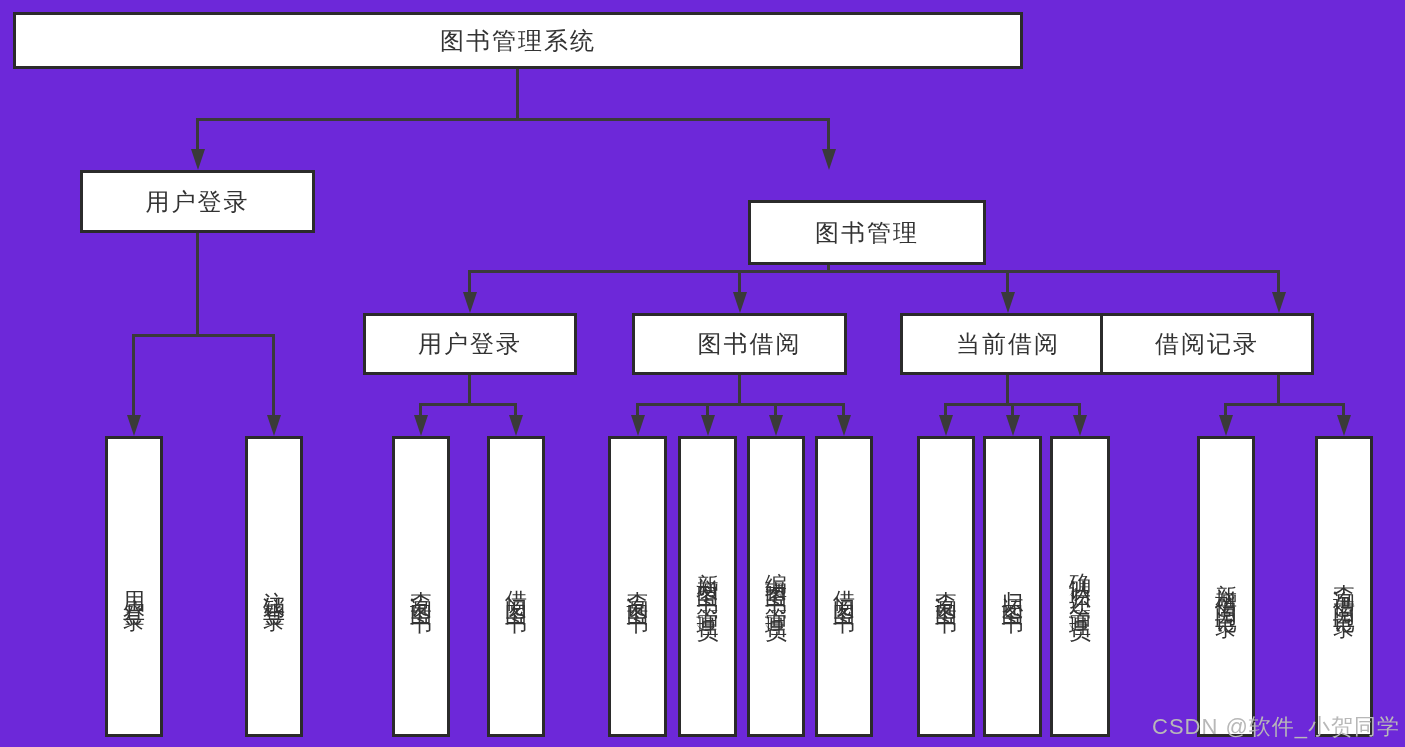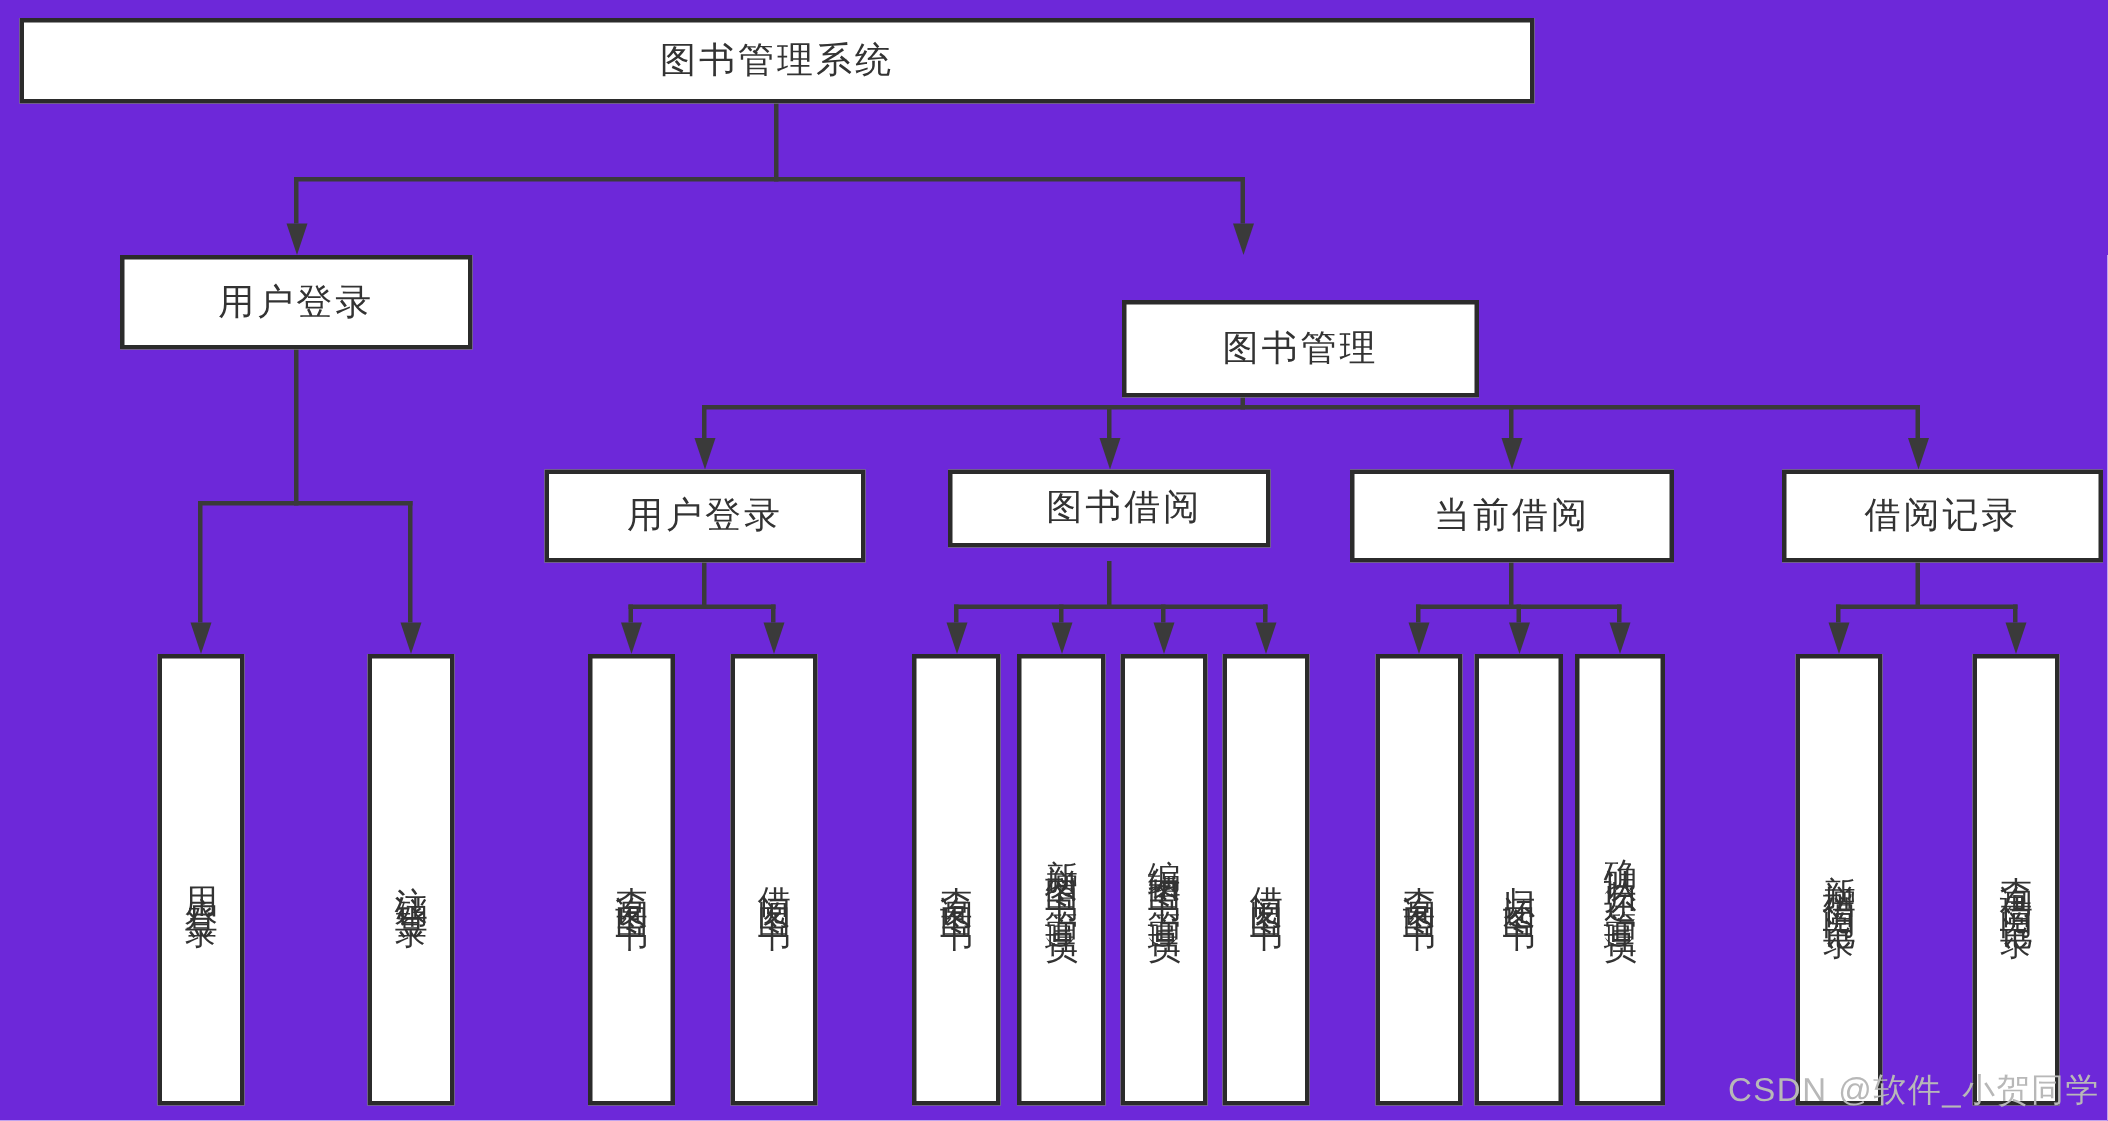--- a/index.html
+++ b/index.html
@@ -79,27 +79,27 @@
   <div class="node h" style="left:80px; top:170px; width:235px; height:63px;">
     <span>用户登录</span>
   </div>
   <div class="node h" style="left:748px; top:168px; width:238px; height:65px;margin-top:32px;">
     <span>图书管理</span>
   </div>
 
   <div class="node h" style="left:363px; top:313px; width:214px; height:62px;">
     <span>用户登录</span>
   </div>
-  <div class="node h" style="left:632px; top:313px; width:215px; height:52px;padding-left:20px;">
+  <div class="node h" style="left:632px; top:313px; width:215px; height:62px;padding-left:20px;">
     <span>图书借阅</span>
   </div>
   <div class="node h" style="left:900px; top:313px; width:216px; height:62px;">
     <span>当前借阅</span>
   </div>
-  <div class="node h" style="left:1188px; top:313px; width:214px; height:62px;">
+  <div class="node h" style="left:1100px; top:313px; width:214px; height:62px;">
     <span>借阅记录</span>
   </div>
 
   <div class="node v" style="left:105px; top:436px; width:58px; height:301px;">
     <span>用户登录</span>
   </div>
   <div class="node v" style="left:245px; top:436px; width:58px; height:301px;">
     <span>注销登录</span>
   </div>
 

